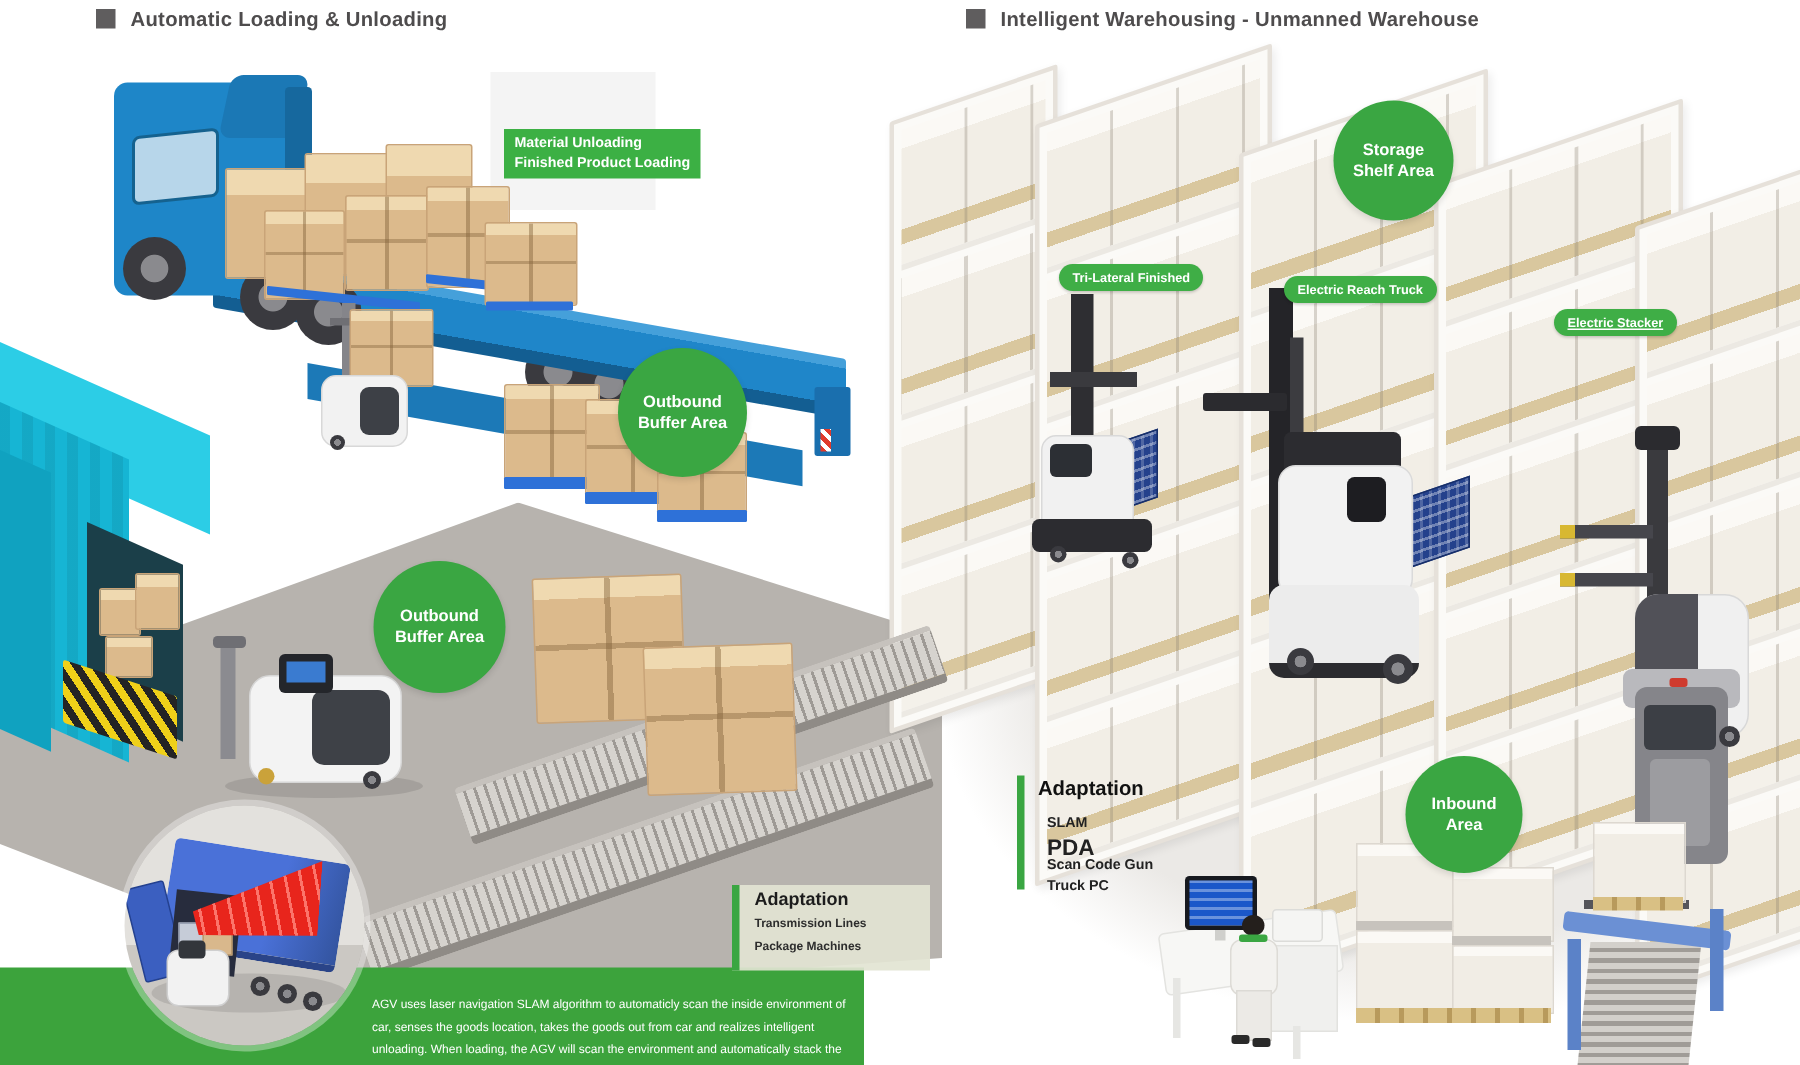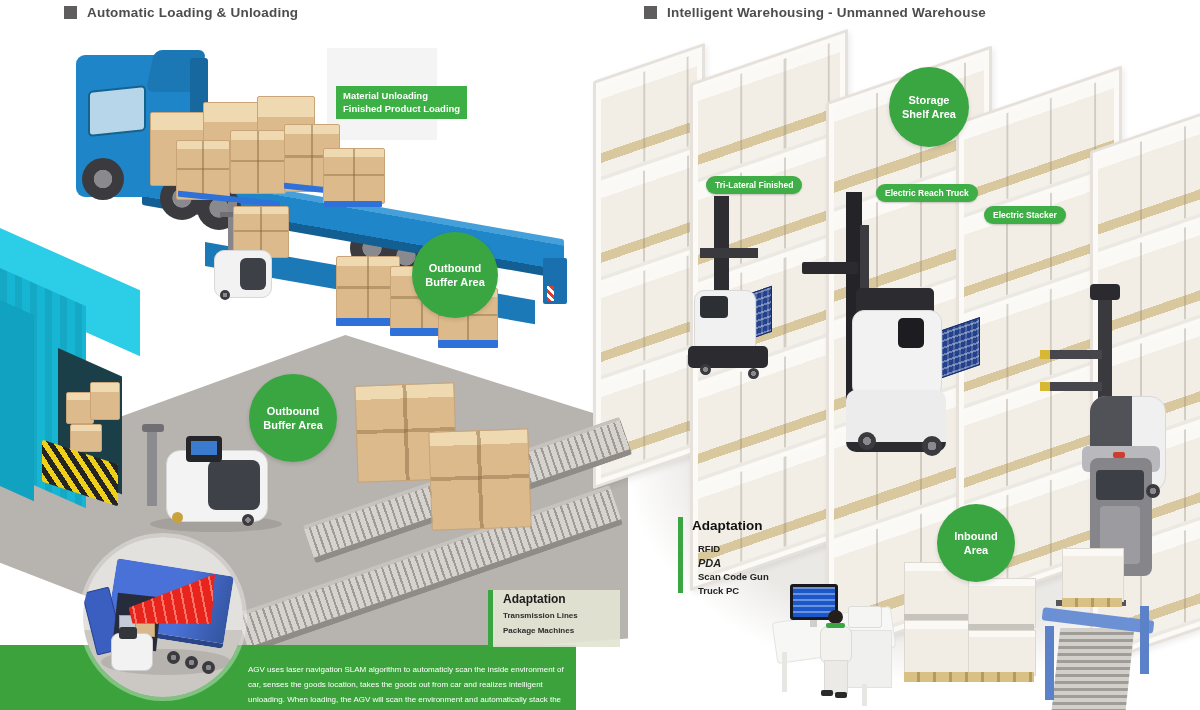--- a/index.html
+++ b/index.html
@@ -258,36 +258,36 @@
   <div class="abs" style="left:1040px;top:350px;width:62px;height:9px;background:#46464c;z-index:4;"></div>
   <div class="abs" style="left:1040px;top:382px;width:62px;height:9px;background:#46464c;z-index:4;"></div>
   <div class="abs" style="left:1040px;top:350px;width:10px;height:9px;background:#d8b832;z-index:5;"></div>
   <div class="abs" style="left:1040px;top:382px;width:10px;height:9px;background:#d8b832;z-index:5;"></div>
   <div class="abs" style="left:1090px;top:396px;width:74px;height:94px;background:#f0f0f0;border:1px solid #d8d8d8;border-radius:16px;z-index:5;"></div>
   <div class="abs" style="left:1090px;top:396px;width:42px;height:94px;background:#515158;border-radius:16px 0 0 16px;z-index:6;"></div>
   <div class="wheel" style="left:1100px;top:480px;width:12px;height:12px;z-index:7;"></div>
   <div class="wheel" style="left:1146px;top:484px;width:14px;height:14px;z-index:7;"></div>
 
   <div class="pill" style="left:706px;top:176px;">Tri-Lateral Finished</div>
-  <div class="pill" style="left:856px;top:184px;margin-left:20px;">Electric Reach Truck</div>
-  <div class="pill" style="left:984px;top:206px;">Electric Stacker</div>
+  <div class="pill" style="left:856px;top:184px;">Electric Reach Truck</div>
+  <div class="pill" style="left:1036px;top:206px;text-decoration:underline;">Electric Stacker</div>
 
   <div class="gcircle" style="left:937px;top:504px;width:78px;height:78px;">
     <span>Inbound</span>
     <span>Area</span>
   </div>
   <div class="gcircle" style="left:889px;top:67px;width:80px;height:80px;">
     <span>Storage</span>
     <span>Shelf Area</span>
   </div>
 
   <div class="adapt-bar" style="left:678px;top:517px;height:76px;"></div>
   <div class="abs" style="left:692px;top:518px;font-size:13.5px;font-weight:bold;color:#111;z-index:6;">Adaptation</div>
-  <div class="abs" style="left:698px;top:543px;font-size:9.5px;font-weight:bold;color:#222;z-index:6;">RFID</div>
-  <div class="abs" style="left:698px;top:557px;font-size:11px;font-weight:bold;color:#222;z-index:6;font-style:italic;">PDA</div>
+  <div class="abs" style="left:698px;top:543px;font-size:9.5px;font-weight:bold;color:#222;z-index:6;">SLAM</div>
+  <div class="abs" style="left:698px;top:557px;font-size:15px;font-weight:bold;color:#222;z-index:6;">PDA</div>
   <div class="abs" style="left:698px;top:571px;font-size:9.5px;font-weight:bold;color:#222;z-index:6;">Scan Code Gun</div>
   <div class="abs" style="left:698px;top:585px;font-size:9.5px;font-weight:bold;color:#222;z-index:6;">Truck PC</div>
 
   <div class="abs" style="left:774px;top:614px;width:118px;height:40px;background:#f7f7f5;border:1px solid #e3e3e0;
               border-radius:4px;transform:rotate(-8deg);z-index:5;"></div>
   <div class="abs" style="left:842px;top:630px;width:48px;height:56px;background:#f0f0ee;border:1px solid #e2e2df;z-index:5;"></div>
   <div class="abs" style="left:782px;top:652px;width:5px;height:40px;background:#e6e6e3;z-index:5;"></div>
   <div class="abs" style="left:862px;top:684px;width:5px;height:22px;background:#e6e6e3;z-index:5;"></div>
   <div class="abs" style="left:790px;top:584px;width:48px;height:36px;background:#17191f;border-radius:3px;z-index:6;"></div>
   <div class="abs" style="left:793px;top:587px;width:42px;height:30px;z-index:7;

